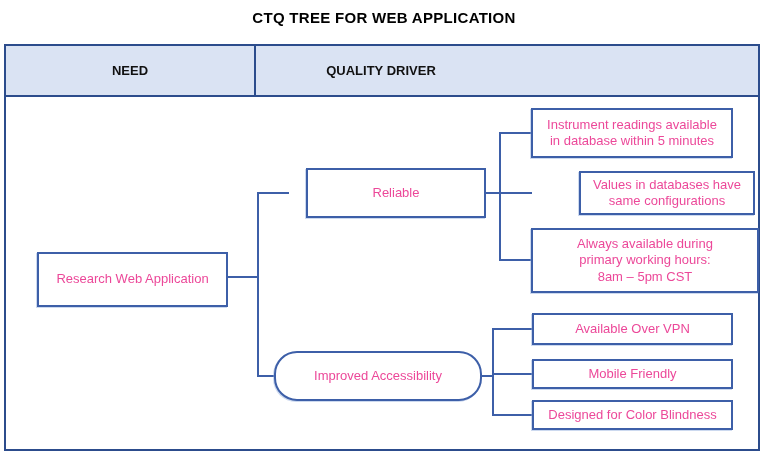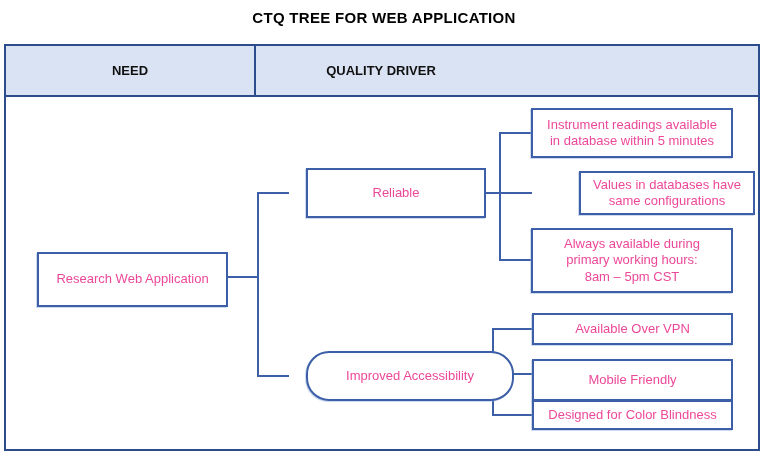--- a/index.html
+++ b/index.html
@@ -83,26 +83,26 @@
     justify-content: center;
     text-align: center;
     font-size: 13px;
     line-height: 1.25;
     white-space: pre-line;
     color: #ec4899;
     box-shadow: -1px 1px 0 rgba(142, 170, 219, 0.45);
   }
   .need-box      { left: 37px;  top: 252px; width: 191px; height: 55px; }
   .driver-0      { left: 288px; top: 168px; width: 180px; height: 50px; margin-left: 18px; }
-  .driver-1      { left: 306px; top: 351px; width: 208px; height: 50px; border-radius: 23px; }
+  .driver-1      { left: 274px; top: 351px; width: 208px; height: 50px; border-radius: 23px; }
   .req-0-0      { left: 531px; top: 108px; width: 202px; height: 50px; }
   .req-0-1      { left: 531px; top: 171px; width: 176px; height: 44px; margin-left: 48px; }
-  .req-0-2      { left: 531px; top: 228px; width: 202px; height: 65px; }
+  .req-0-2      { left: 531px; top: 228px; width: 228px; height: 65px; }
   .req-1-0      { left: 532px; top: 313px; width: 201px; height: 32px; }
-  .req-1-1      { left: 532px; top: 359px; width: 201px; height: 42px; }
+  .req-1-1      { left: 532px; top: 359px; width: 201px; height: 30px; }
   .req-1-2      { left: 532px; top: 400px; width: 201px; height: 30px; }
 </style>
 </head>
 <body>
 
 <div class="page">
 
   <div class="title">CTQ TREE FOR WEB APPLICATION</div>
 
   <div class="frame">

